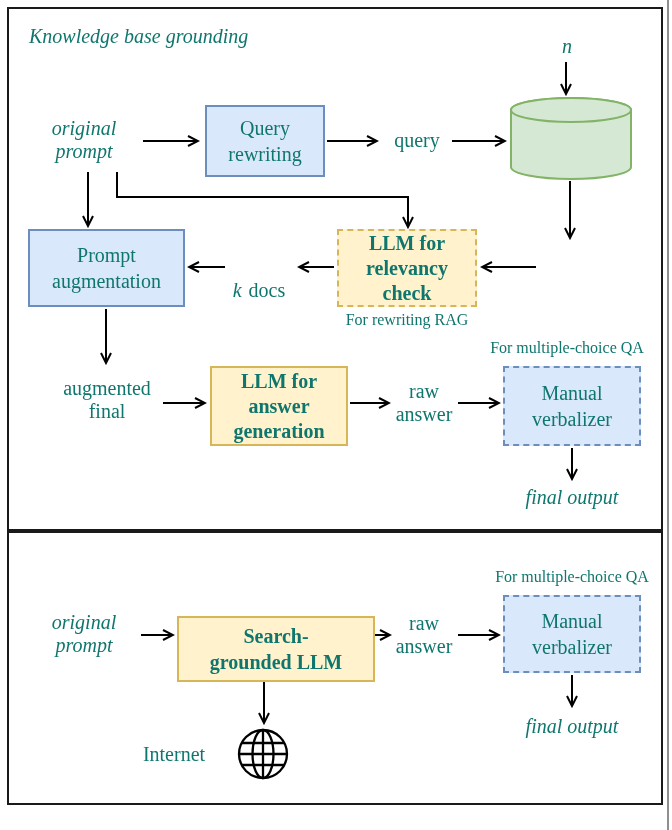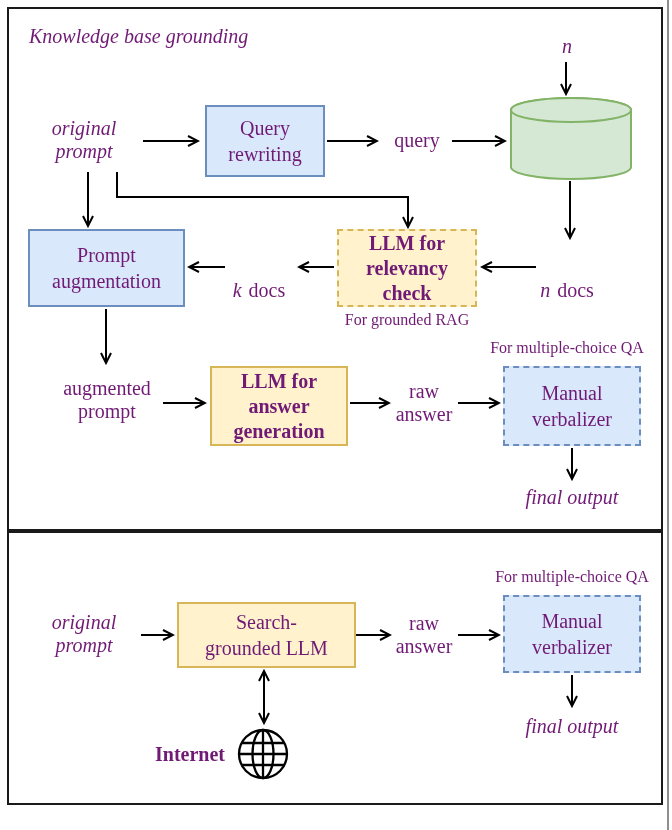--- a/index.html
+++ b/index.html
@@ -1,18 +1,18 @@
 <!DOCTYPE html>
 <html><head>
 <meta charset="utf-8">
 <style>
   html,body { margin:0; padding:0; background:#ffffff; }
   .page {
     position:relative; width:672px; height:830px; background:#ffffff;
-    font-family:"Liberation Serif","DejaVu Serif",serif; color:#701a75; overflow:hidden;
+    font-family:"Liberation Serif","DejaVu Serif",serif; color:#0f766e; overflow:hidden;
   }
   .panel {
     position:absolute; border:2px solid #1a1a1a; background:transparent; box-sizing:border-box;
   }
   .panel-title {
     position:absolute; font-size:20px; font-style:italic; white-space:nowrap;
   }
   .overlay { position:absolute; left:0; top:0; width:672px; height:830px; pointer-events:none; }
   .box {
     position:absolute; display:flex; align-items:center; justify-content:center;
@@ -96,43 +96,40 @@
   <div class="box blue" style="left:205px; top:105px; width:120px; height:72px;">
     <span>Query
 rewriting</span>
   </div>
 
   <div class="lbl" style="left:417px; top:129px;">query</div>
 
   <div class="lbl it" style="left:567px; top:35px;">n</div>
 
 
-  <div class="lbl" style="left:567px; top:256px;">
-    <span class="vw">n</span><span class="vword">docs</span>
-  </div>
 
   <div class="box yellow dashed lh25" style="left:337px; top:229px; width:140px; height:78px;">
     <span>LLM for
 relevancy
 check</span>
   </div>
 
-  <div class="lbl note" style="left:407px; top:311px;">For grounded RAG</div>
+  <div class="lbl note" style="left:407px; top:311px;">For rewriting RAG</div>
 
   <div class="lbl" style="left:259px; top:256px;">
     <span class="vw">k</span><span class="vword">docs</span>
   </div>
 
   <div class="box blue" style="left:28px; top:229px; width:157px; height:78px;">
     <span>Prompt
 augmentation</span>
   </div>
 
   <div class="lbl" style="left:107px; top:377px;">augmented
-prompt</div>
+final</div>
 
   <div class="box yellow lh25" style="left:210px; top:366px; width:138px; height:80px;">
     <span>LLM for
 answer
 generation</span>
   </div>
 
   <div class="lbl" style="left:424px; top:380px;">raw
 answer</div>
 
@@ -142,33 +139,33 @@
     <span>Manual
 verbalizer</span>
   </div>
 
   <div class="lbl it" style="left:572px; top:486px;">final output</div>
 
 
   <div class="lbl it" style="left:84px; top:611px;">original
 prompt</div>
 
-  <div class="box yellow" style="left:177px; top:602px; width:179px; height:66px;">
+  <div class="box yellow" style="left:177px; top:616px; width:198px; height:66px;font-weight:bold;">
     <span>Search-
 grounded LLM</span>
   </div>
 
   <div class="lbl" style="left:424px; top:612px;">raw
 answer</div>
 
   <div class="lbl note" style="left:572px; top:568px;">For multiple-choice QA</div>
 
   <div class="box blue dashed" style="left:503px; top:595px; width:138px; height:78px;">
     <span>Manual
 verbalizer</span>
   </div>
 
   <div class="lbl it" style="left:572px; top:715px;">final output</div>
 
-  <div class="lbl" style="left:190px; top:743px;font-weight:bold;">Internet</div>
+  <div class="lbl" style="left:174px; top:743px;">Internet</div>
 
   <div class="edge-line"></div>
 </div>
 
 </body></html>

